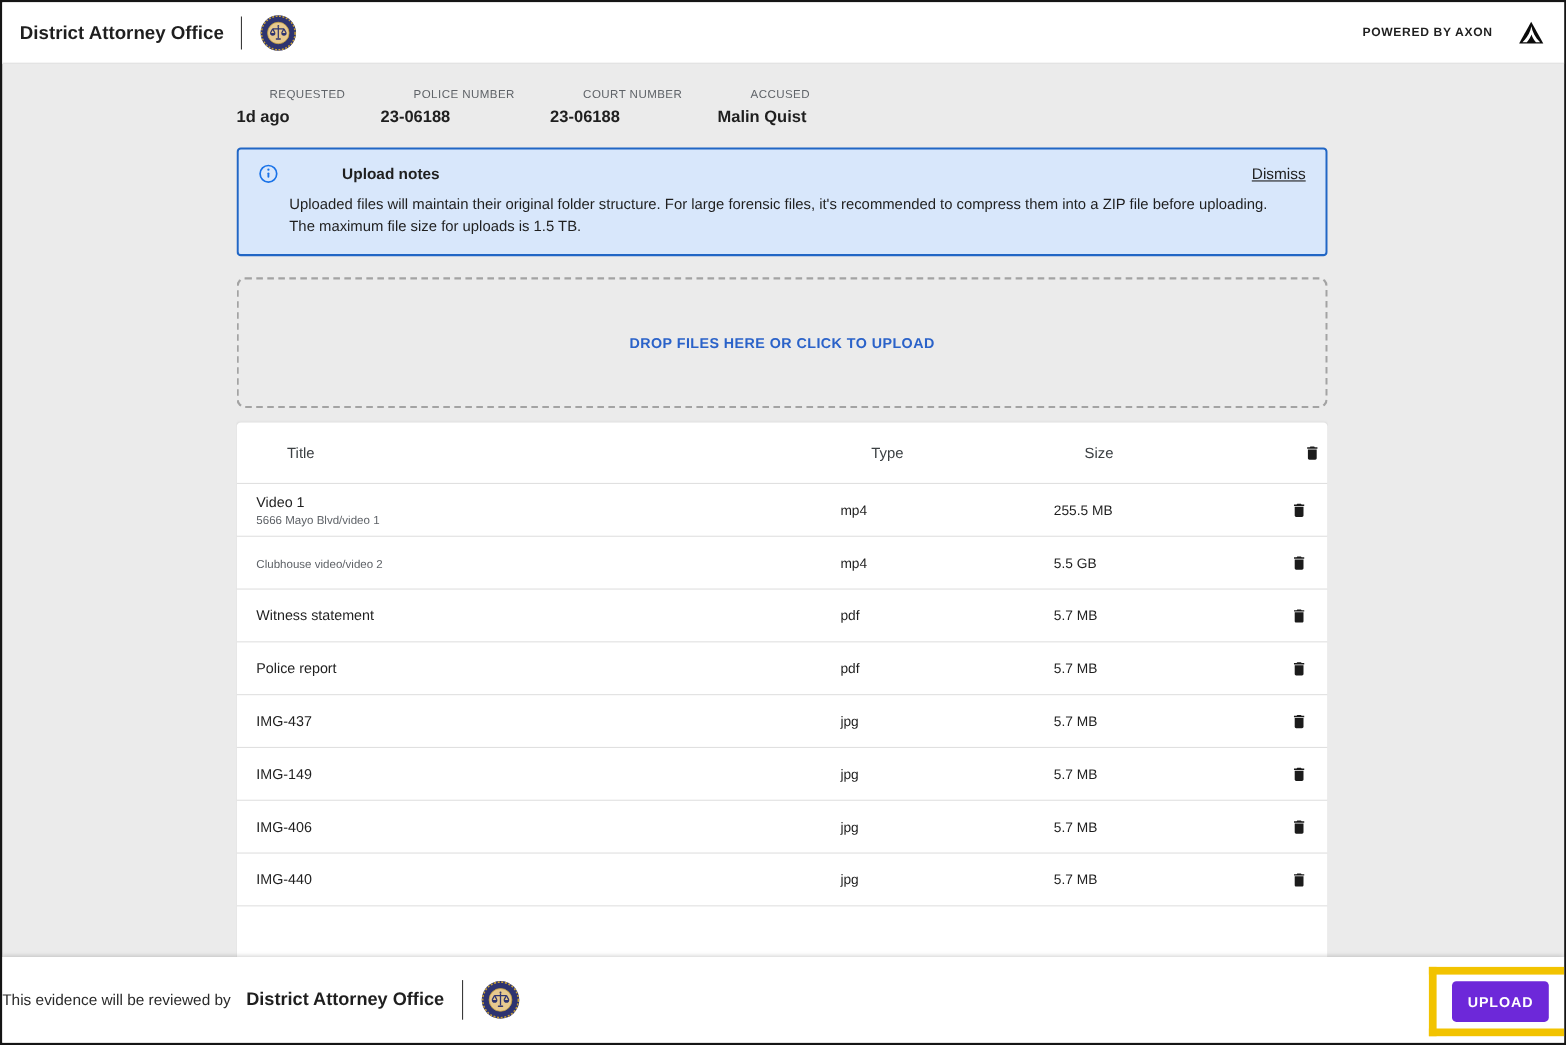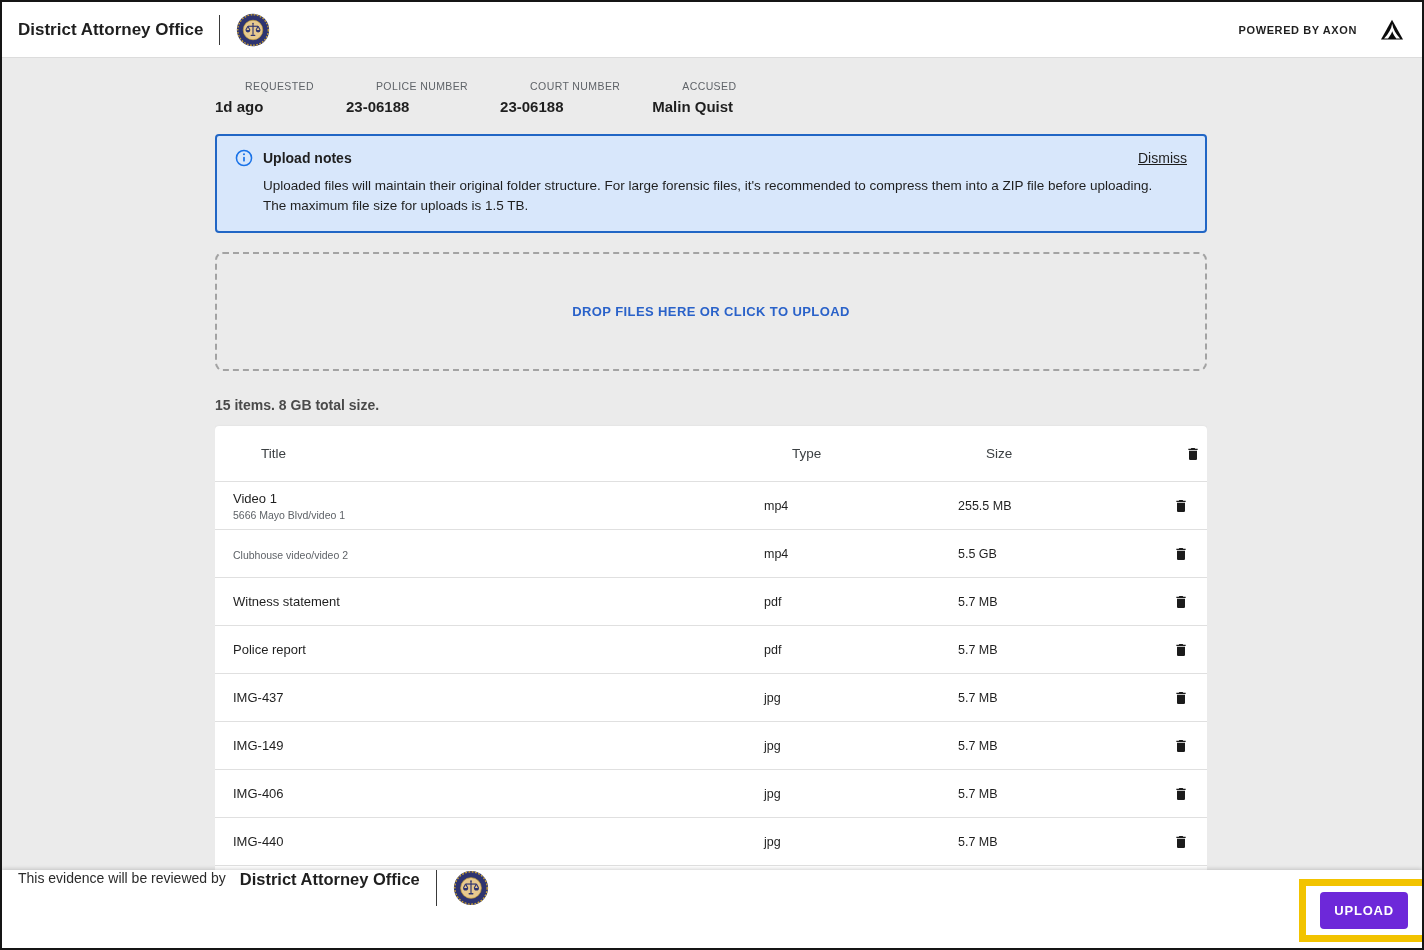--- a/index.html
+++ b/index.html
@@ -33,21 +33,21 @@
 
   .meta-row { display:flex; gap:32px; }
   .meta-field { display:flex; flex-direction:column; gap:6px; }
   .meta-label { font-size:10.5px; letter-spacing:.4px; color:#5f6368;padding-left:30px; }
   .meta-value { font-size:15px; font-weight:bold; color:#1f1f1f; }
 
   .notes-box {
     margin-top:19px; background:#d8e7fb; border:2px solid #2166c5; border-radius:4px;
     padding:13px 18px 15px 18px;
   }
-  .notes-head { display:flex; align-items:center; }
+  .notes-head { display:flex; align-items:center;gap:48px; }
   .info-icon { width:18px; height:18px; flex:0 0 18px; display:block; }
   .notes-title { font-size:14px; font-weight:bold; color:#1f1f1f; margin-left:10px; }
   .dismiss-link { margin-left:auto; font-size:14px; color:#1f1f1f; text-decoration:underline; cursor:pointer; }
   .notes-body { margin-top:9px; padding-left:28px; font-size:13.5px; line-height:20px; color:#1f1f1f; max-width:940px; }
 
   .dropzone {
     margin-top:19px; height:119px; border:2px dashed #a3a3a3; border-radius:8px;
     display:flex; align-items:center; justify-content:center; cursor:pointer;
   }
   .dropzone-label { font-size:13px; font-weight:bold; letter-spacing:.4px; color:#2a62c9; }
@@ -70,21 +70,21 @@
   .row-title { font-size:13px; color:#1f1f1f; }
   .row-subtitle { font-size:10.5px; color:#5f6368; margin-top:3px; }
   .cell-trash { display:flex; justify-content:flex-end; }
   .trash-btn { background:none; border:none; padding:2px; cursor:pointer; line-height:0; }
   .trash-icon { width:16px; height:18px; display:block; }
 
   
   .app-footer {
     height:78px; flex:0 0 78px; background:#fff; position:relative;
     box-shadow:0 -1px 4px rgba(0,0,0,.18);
-    display:flex; padding-left:16px;
+    display:flex; align-items:center; padding-left:0;
   }
   .review-text { font-size:14px; color:#2b2b2b; }
   .footer-org { font-size:16.5px; font-weight:bold; color:#1f1f1f; margin-left:14px; }
   .footer-divider { width:1px; height:36px; background:#3a3a3a; margin:0 16px; }
   .seal-footer { width:36px; height:36px; display:block; }
 
   .upload-highlight {
     position:absolute; right:0; top:9px; height:63px;
     border:7px solid #f2c300; border-right:none; background:#fff;
     display:flex; align-items:center; padding:0 14px;
@@ -171,21 +171,20 @@
           <span class="notes-title">Upload notes</span>
           <a class="dismiss-link">Dismiss</a>
         </div>
         <p class="notes-body">Uploaded files will maintain their original folder structure. For large forensic files, it's recommended to compress them into a ZIP file before uploading. The maximum file size for uploads is 1.5 TB.</p>
       </section>
 
       <div class="dropzone">
         <span class="dropzone-label">DROP FILES HERE OR CLICK TO UPLOAD</span>
       </div>
 
-      <div class="summary-text">15 items. 8 GB total size.</div>
 
       <section class="table-card">
         <div class="thead">
           <div class="th">Title</div>
           <div class="th">Type</div>
           <div class="th">Size</div>
           <div class="cell-trash">
             <button class="trash-btn">
               <svg class="trash-icon" viewBox="0 0 24 24" fill="#1b1b1b">
                   <use href="#trash-def"></use>

